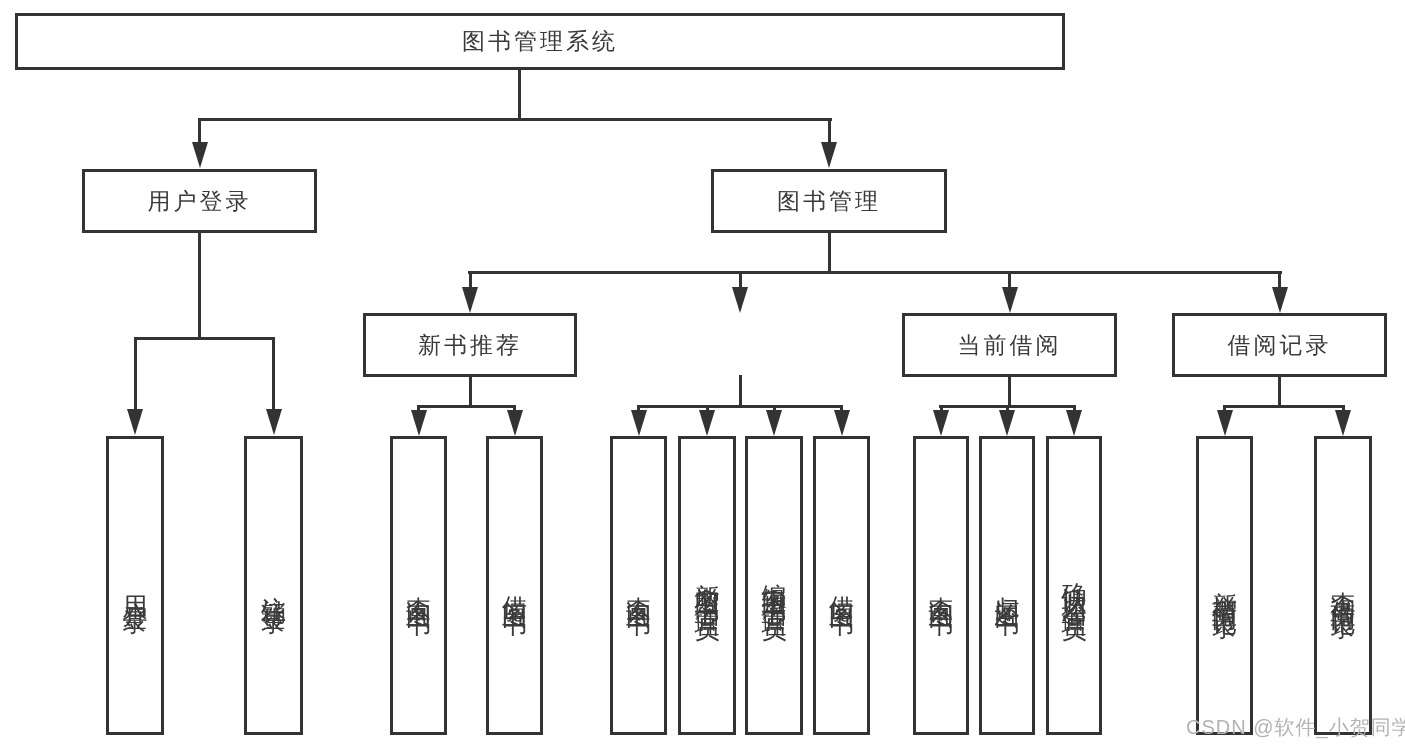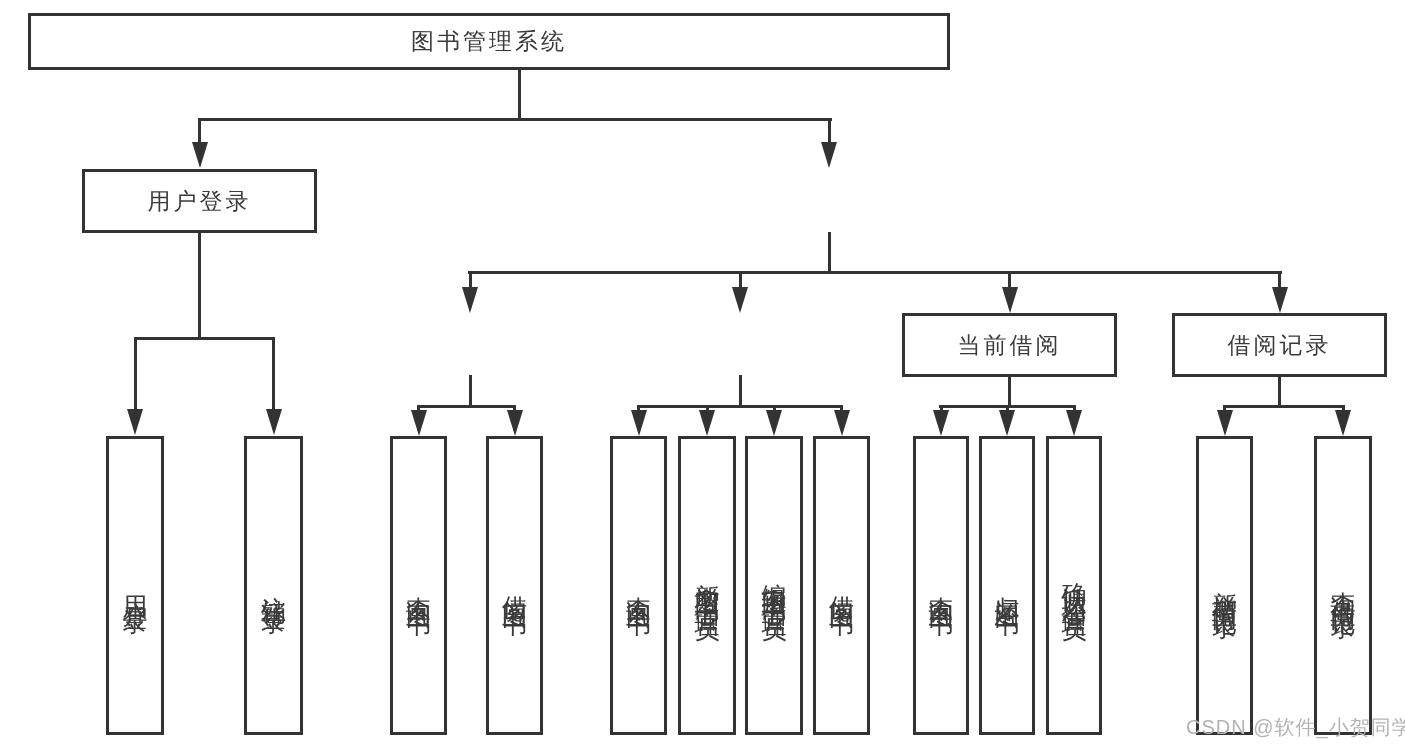--- a/index.html
+++ b/index.html
@@ -33,53 +33,59 @@
   .watermark{
     position:absolute;left:1186px;top:714px;z-index:6;
     font-size:20px;color:var(--wm);letter-spacing:1px;white-space:nowrap;
   }
 </style>
 </head>
 <body>
 
 <div class="canvas">
 
-  <div class="box" style="left:28px;top:13px;width:922px;height:57px">
+  <div class="box" style="left:15px;top:13px;width:1050px;height:57px">
     <span class="lbl">图书管理系统</span>
   </div>
 
   <div class="vline" style="left:518px;top:68px;height:52px"></div>
   <div class="hline" style="left:198px;top:118px;width:634px"></div>
   <div class="vline" style="left:198px;top:118px;height:26px"></div>
   <div class="arrow" style="left:192px;top:142px"></div>
   <div class="vline" style="left:828px;top:118px;height:26px"></div>
   <div class="arrow" style="left:821px;top:142px"></div>
 
   <div class="box" style="left:82px;top:169px;width:235px;height:64px">
     <span class="lbl">用户登录</span>
+  </div>
+  <div class="box" style="left:711px;top:169px;width:236px;height:64px">
+    <span class="lbl">图书管理</span>
   </div>
 
   <div class="vline" style="left:198px;top:231px;height:108px"></div>
   <div class="hline" style="left:134px;top:337px;width:141px"></div>
   <div class="vline" style="left:134px;top:337px;height:73px"></div>
   <div class="arrow" style="left:127px;top:409px"></div>
   <div class="vline" style="left:272px;top:337px;height:73px"></div>
   <div class="arrow" style="left:266px;top:409px"></div>
 
   <div class="vline" style="left:828px;top:232px;height:42px"></div>
   <div class="hline" style="left:468px;top:271px;width:814px"></div>
   <div class="vline" style="left:469px;top:271px;height:17px"></div>
   <div class="arrow" style="left:462px;top:287px"></div>
   <div class="vline" style="left:739px;top:271px;height:17px"></div>
   <div class="arrow" style="left:732px;top:287px"></div>
   <div class="vline" style="left:1008px;top:271px;height:17px"></div>
   <div class="arrow" style="left:1002px;top:287px"></div>
   <div class="vline" style="left:1278px;top:271px;height:17px"></div>
   <div class="arrow" style="left:1272px;top:287px"></div>
 
+  <div class="box" style="left:363px;top:313px;width:214px;height:64px">
+    <span class="lbl">新书推荐</span>
+  </div>
   <div class="box" style="left:902px;top:313px;width:215px;height:64px">
     <span class="lbl">当前借阅</span>
   </div>
   <div class="box" style="left:1172px;top:313px;width:215px;height:64px">
     <span class="lbl">借阅记录</span>
   </div>
 
   <div class="vline" style="left:469px;top:375px;height:33px"></div>
   <div class="hline" style="left:417px;top:405px;width:99px"></div>
   <div class="vline" style="left:417px;top:405px;height:7px"></div>

